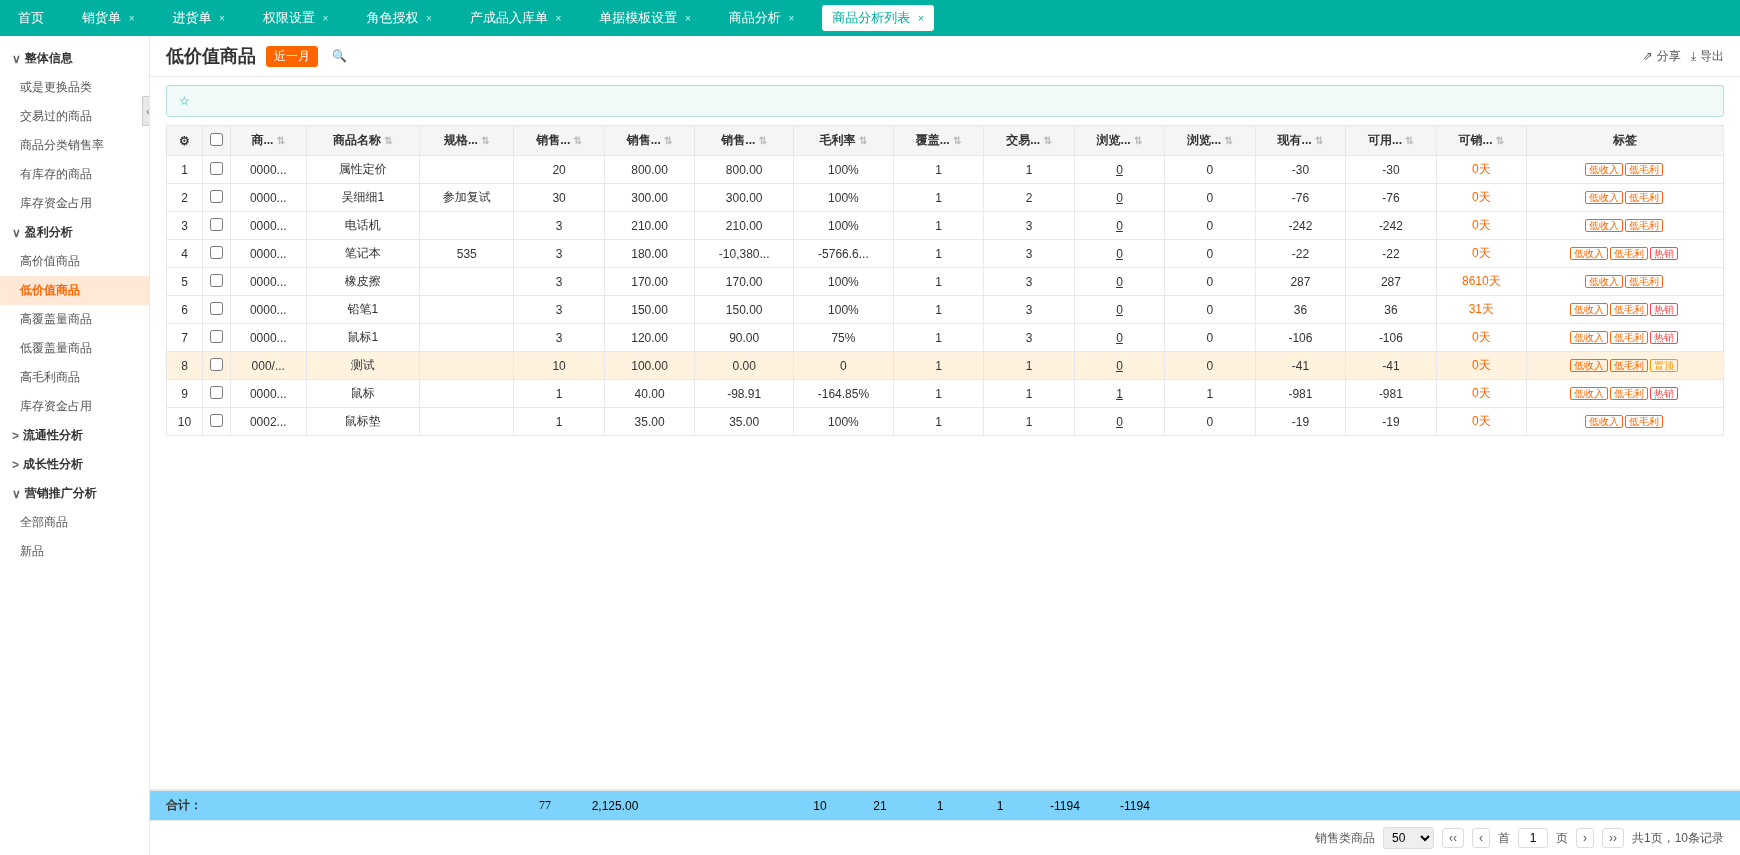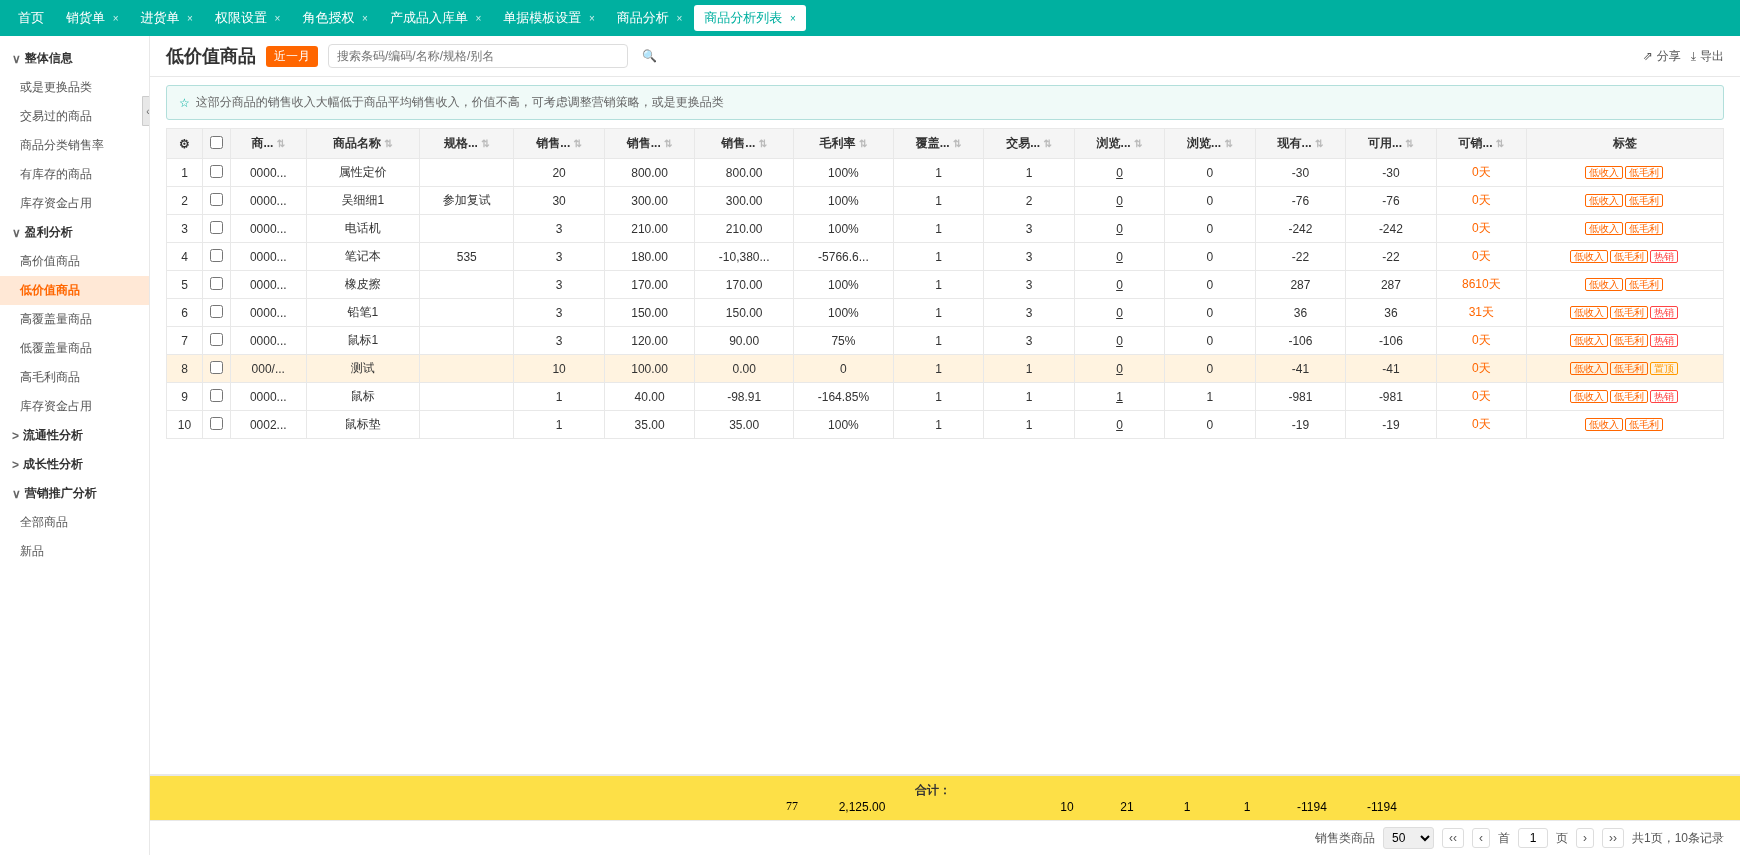--- a/index.html
+++ b/index.html
@@ -5,21 +5,21 @@
     * { box-sizing: border-box; margin: 0; padding: 0; font-family: 'Microsoft YaHei', Arial, sans-serif; font-size: 12px; }
     body { background: #f5f5f5; overflow: hidden; }
 
     
     .top-nav {
       background: #00b0a0;
       display: flex;
       align-items: center;
       height: 36px;
       padding: 1px 8px;
-      gap: 2px;
+      gap: 18px;
       text-align: center;
     }
     .nav-item {
       color: #fff;
       padding: 4px 10px;
       cursor: pointer;
       white-space: nowrap;
       border-radius: 3px;
       font-size: 13px;
     }
@@ -216,26 +216,25 @@
 
     
     .table-wrapper::-webkit-scrollbar { height: 6px; width: 6px; }
     .table-wrapper::-webkit-scrollbar-thumb { background: #ccc; border-radius: 3px; }
     .sort-icon { color: #bbb; font-size: 10px; }
 
     .col-num { width: 36px; }
     .col-check { width: 28px; }
 
     .footer-bar {
-      background: #fde047;
+      background: #7dd3fc;
       border-top: 2px solid #e8e8e8;
       padding: 6px 16px;
       display: flex;
       align-items: center;
-      flex-direction: column;
     }
     .footer-label { font-weight: bold; color: #333; width: 60px; }
   </style>
 </head>
 <body>
 
 <div class="top-nav">
   <div class="nav-item">首页</div>
   <div class="nav-item">销货单 <span class="nav-close">×</span></div>
   <div class="nav-item">进货单 <span class="nav-close">×</span></div>
@@ -284,37 +283,35 @@
     </div>
     <div class="sidebar-item">全部商品</div>
     <div class="sidebar-item">新品</div>
   </div>
 
   <div class="content">
 
     <div class="page-header">
       <span class="page-title">低价值商品</span>
       <span class="time-badge">近一月</span>
-      <input class="search-box" placeholder="搜索条码/编码/名称/规格/别名" style="">
       <span class="search-icon">🔍</span>
       <div class="header-actions">
         <div class="action-btn">
           <span>⇗</span>
           <span>分享</span>
         </div>
         <div class="action-btn">
           <span>⤓</span>
           <span>导出</span>
         </div>
       </div>
     </div>
 
     <div class="info-banner">
       <span class="info-icon">☆</span>
-      <span>这部分商品的销售收入大幅低于商品平均销售收入，价值不高，可考虑调整营销策略，或是更换品类</span>
     </div>
 
     <div class="table-wrapper">
       <table>
         <thead>
           <tr>
             <th class="col-num">⚙</th>
             <th class="col-check"><input type="checkbox" style=""></th>
             <th>商... <span class="sort-icon">⇅</span></th>
             <th>商品名称 <span class="sort-icon">⇅</span></th>

